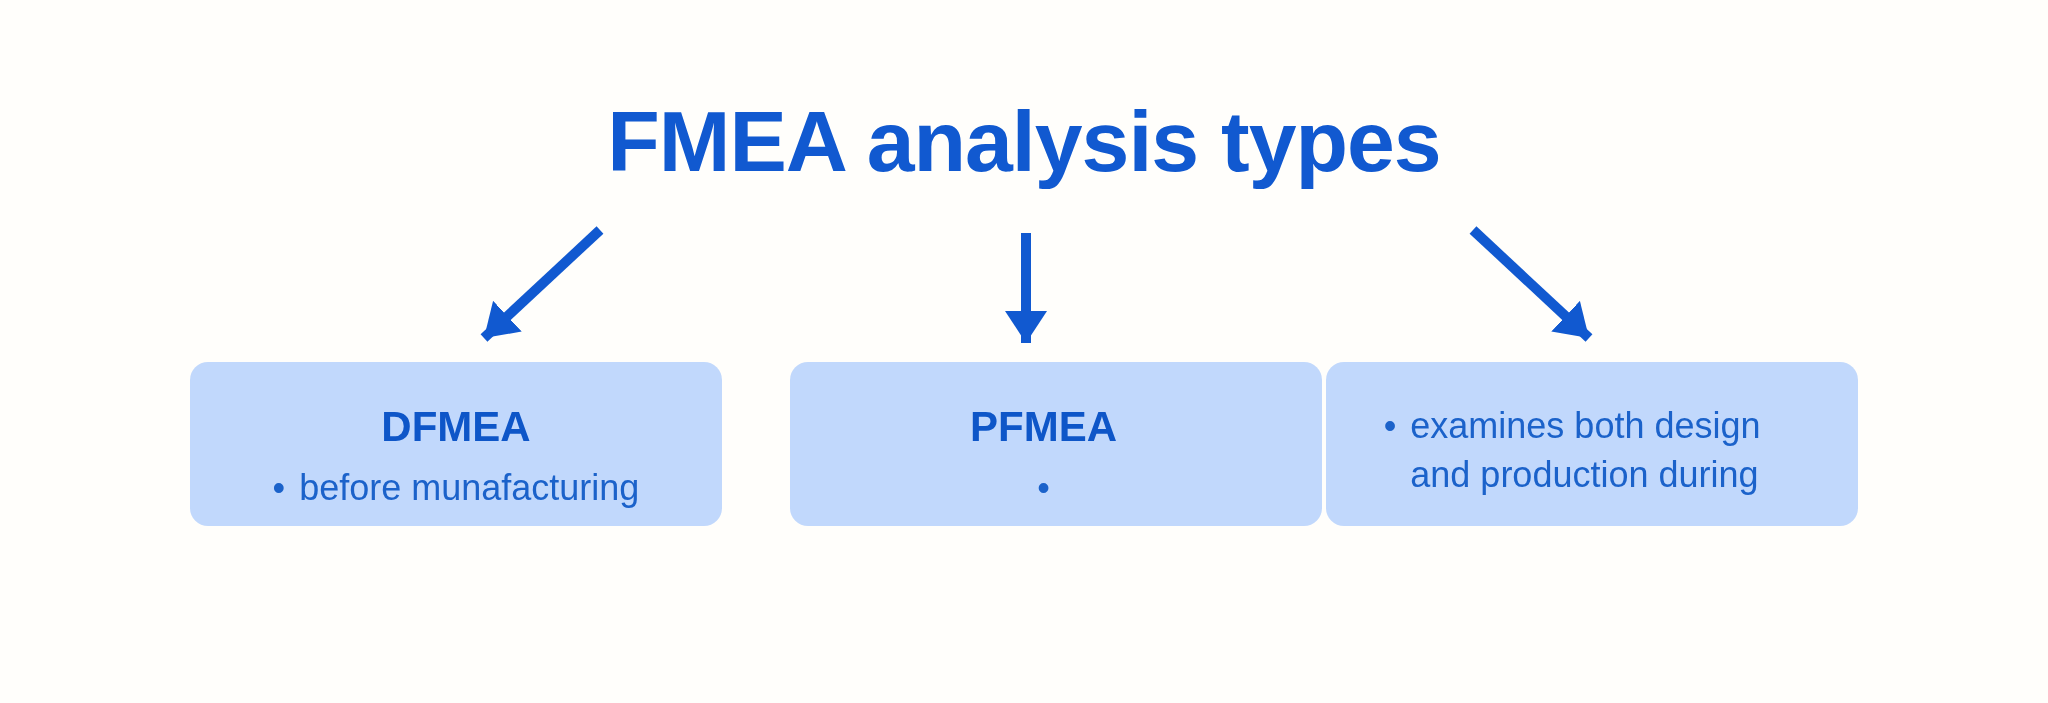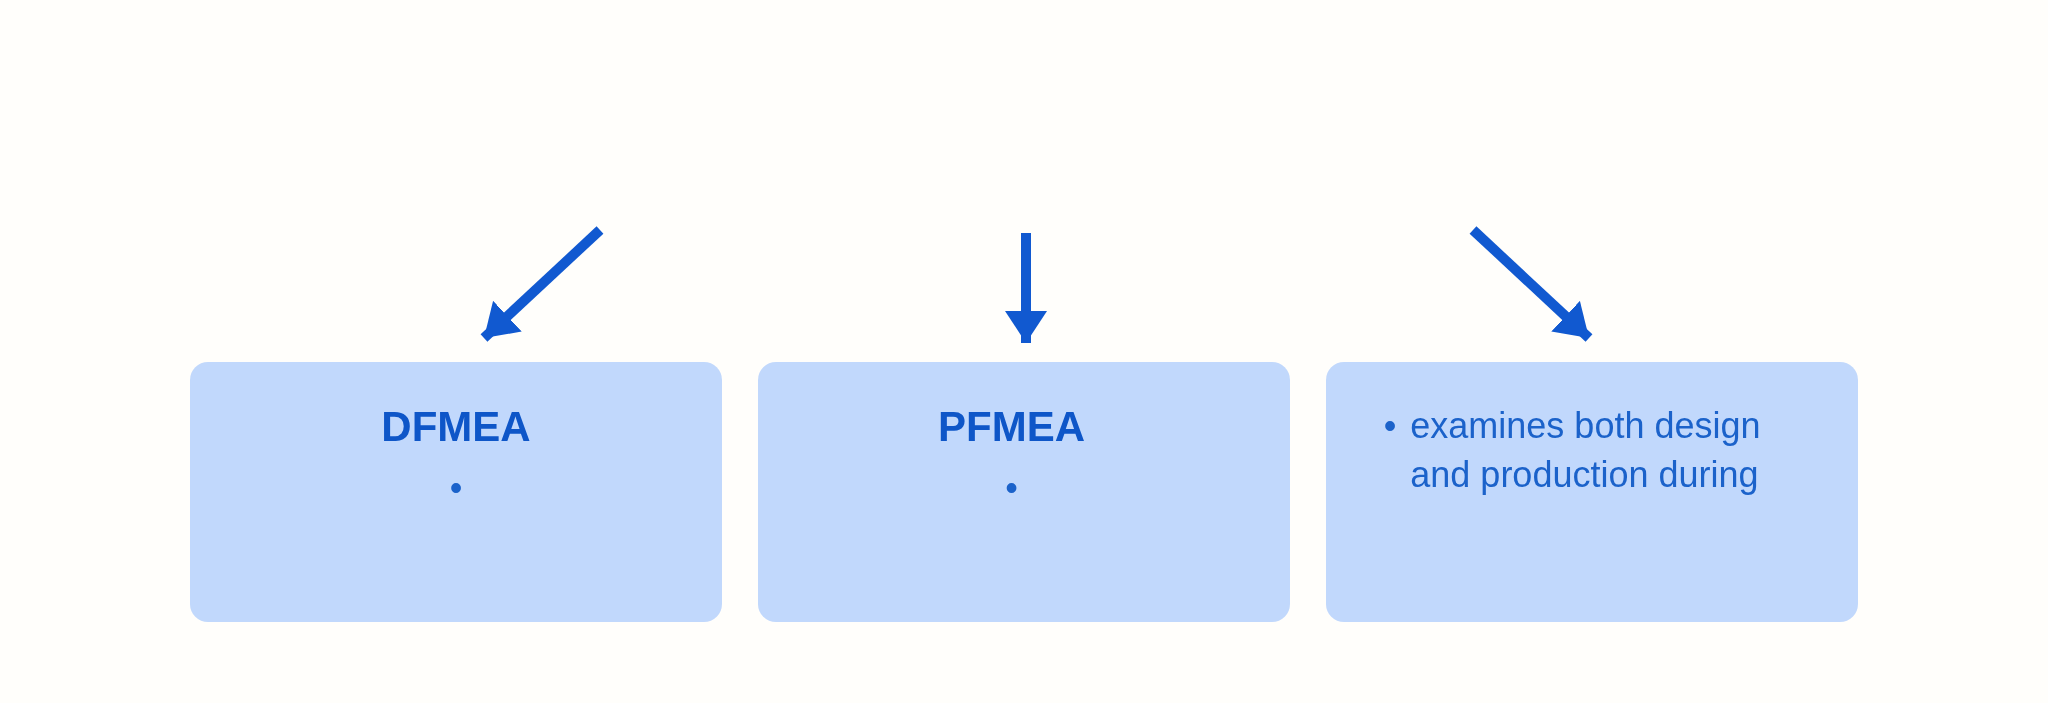--- a/index.html
+++ b/index.html
@@ -46,28 +46,28 @@
     stroke: var(--accent);
     stroke-width: 10;
     stroke-linecap: butt;
   }
   .arrow-head-fill { fill: var(--accent); }
 
   .card {
     position: absolute;
     top: 362px;
     width: 532px;
-    height: 260px;
+    height: 164px;
     background: var(--card-bg);
     border-radius: 18px;
     padding: 40px 50px 0 50px;
     text-align: center;
   }
   .card-1 { left: 190px; }
-  .card-2 { left: 758px; padding-left: 25px; }
+  .card-2 { left: 790px; padding-left: 25px; }
   .card-3 { left: 1326px; }
 
   .card-heading {
     font-size: 42px;
     font-weight: 700;
     color: var(--heading-text);
     line-height: 1.2;
     margin-bottom: 12px;
   }
 
@@ -89,36 +89,38 @@
     line-height: 1.35;
     color: var(--body-text);
     max-width: 390px;
   }
 </style>
 </head>
 <body>
 
 <div class="canvas">
 
+  <div class="diagram-title">FMEA analysis types</div>
 
   <svg class="arrows-layer" viewBox="0 0 2048 703">
     <defs>
       <marker id="ah" markerUnits="userSpaceOnUse" markerWidth="34" markerHeight="44" refX="32" refY="21" orient="auto">
         <path class="arrow-head-fill" d="M0,0 L32,21 L0,42 Z"></path>
       </marker>
     </defs>
     <line class="arrow-line" x1="600" y1="230" x2="484" y2="338" marker-end="url(#ah)"></line>
     <line class="arrow-line" x1="1026" y1="233" x2="1026" y2="343" marker-end="url(#ah)"></line>
     <line class="arrow-line" x1="1473" y1="230" x2="1589" y2="338" marker-end="url(#ah)"></line>
   </svg>
 
   <div class="card card-1">
     <div class="card-heading">DFMEA</div>
     <div class="bullet-item">
       <span class="bullet-glyph">•</span>
+      <span class="bullet-text">before munafacturing</span>
     </div>
   </div>
 
   <div class="card card-2">
     <div class="card-heading">PFMEA</div>
     <div class="bullet-item">
       <span class="bullet-glyph">•</span>
     </div>
   </div>
 

